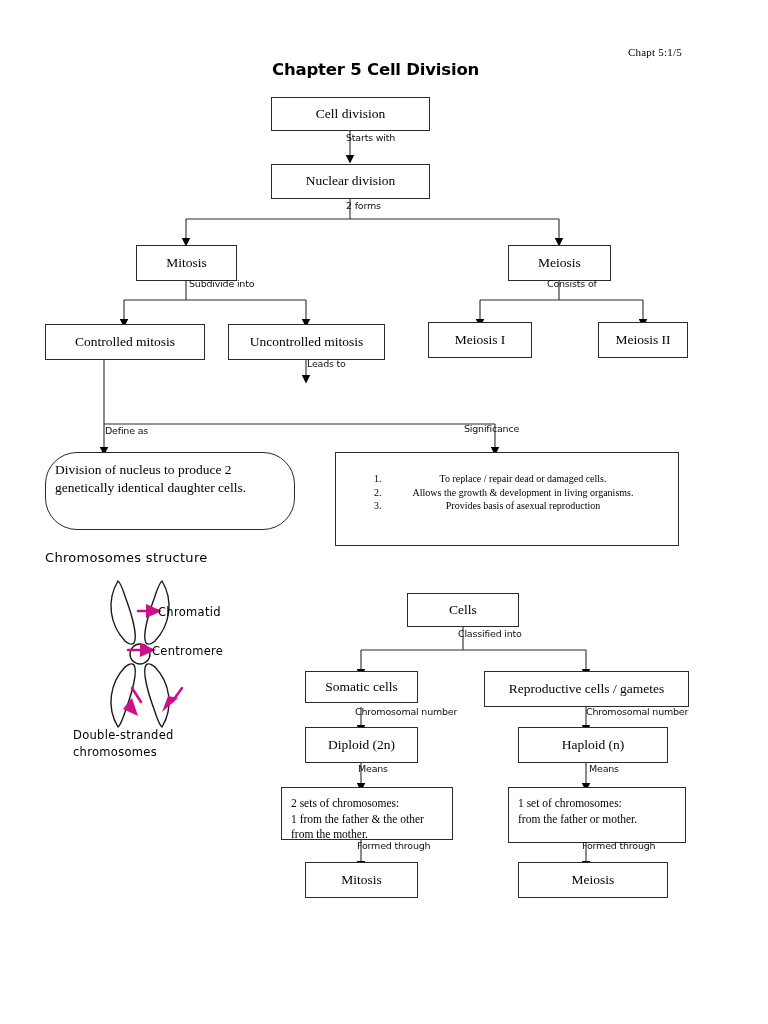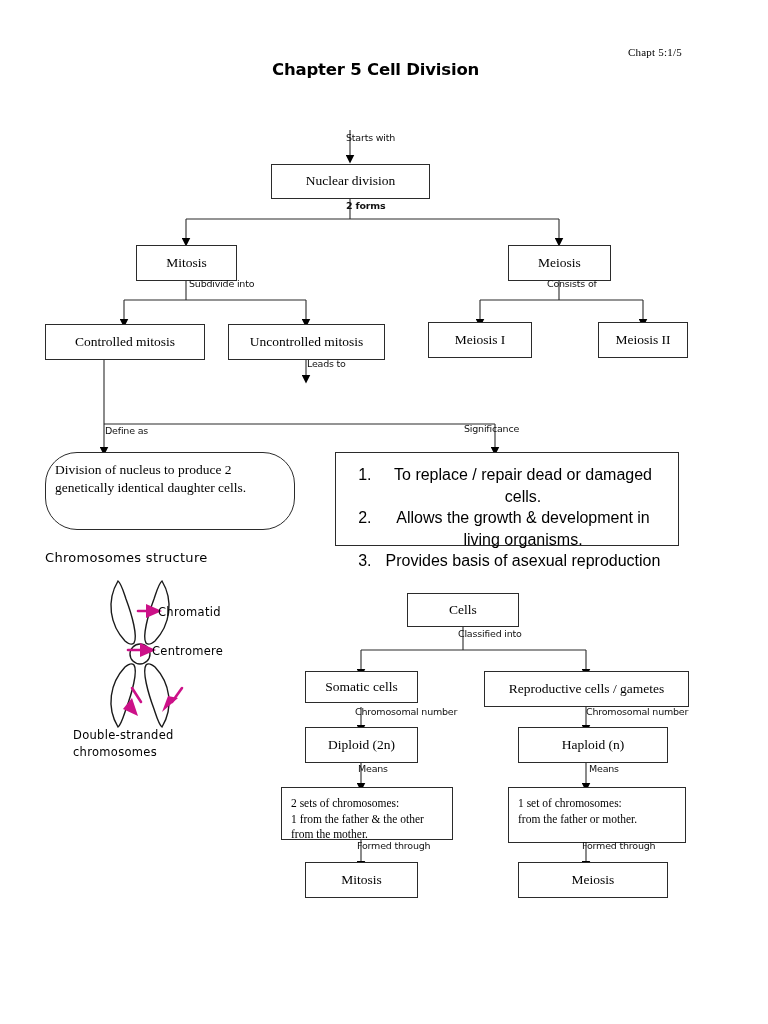--- a/index.html
+++ b/index.html
@@ -68,24 +68,24 @@
     align-items: flex-start;
     padding: 8px 9px;
     line-height: 1.35;
   }
   .box.listbox {
     display: block;
     padding: 7px 10px 7px 10px;
   }
   
   ol.sig-list {
-    margin: 4px;
+    margin: 12px;
     padding: 0 0 0 26px;
-    font-family: Liberation Sans, sans-serif;
-    font-size: 16px;
+    font-family: Liberation Serif, serif;
+    font-size: 10px;
     line-height: 1.35;
   }
   ol.sig-list li { padding-left: 6px; margin: 0; }
 
   
   .wire-label {
     position: absolute;
     font-family: "DejaVu Sans", sans-serif;
     font-size: 9.5px;
     white-space: nowrap;
@@ -162,20 +162,21 @@
 
       <path d="M361,840 L361,862" marker-end="url(#ah)"></path>
 
       <path d="M586,843 L586,862" marker-end="url(#ah)"></path>
     </g>
   </svg>
 
   <div class="page-header" style="left:628px; top:46px;">Chapt 5:1/5</div>
   <div class="page-title" style="left:272px; top:60px;">Chapter 5 Cell Division</div>
 
+  <div class="box" style="left:271px; top:97px; width:159px; height:34px;">Cell division</div>
 
   <div class="box" style="left:271px; top:164px; width:159px; height:35px;">Nuclear division</div>
 
   <div class="box" style="left:136px; top:245px; width:101px; height:36px;">Mitosis</div>
 
   <div class="box" style="left:508px; top:245px; width:103px; height:36px;">Meiosis</div>
 
   <div class="box" style="left:45px; top:324px; width:160px; height:36px;">Controlled mitosis</div>
 
   <div class="box" style="left:228px; top:324px; width:157px; height:36px;">Uncontrolled mitosis</div>
@@ -189,21 +190,21 @@
 
   <div class="box listbox" style="left:335px; top:452px; width:344px; height:94px;">
     <ol class="sig-list">
       <li>To replace / repair dead or damaged cells.</li>
       <li>Allows the growth &amp; development in living organisms.</li>
       <li>Provides basis of asexual reproduction</li>
     </ol>
   </div>
 
   <div class="wire-label" style="left:346px; top:132px;">Starts with</div>
-  <div class="wire-label" style="left:346px; top:200px;font-weight:bold;">2 forms</div>
+  <div class="wire-label" style="left:346px; top:200px;">2 forms</div>
   <div class="wire-label" style="left:189px; top:278px;">Subdivide into</div>
   <div class="wire-label" style="left:547px; top:278px;">Consists of</div>
   <div class="wire-label" style="left:307px; top:358px;">Leads to</div>
   <div class="wire-label" style="left:105px; top:425px;">Define as</div>
   <div class="wire-label" style="left:464px; top:423px;">Significance</div>
 
   <div class="chromo-title" style="left:45px; top:550px;">Chromosomes structure</div>
 
   <svg class="abs" style="left:70px; top:575px;" width="180" height="160" viewBox="0 0 180 160">
     <g stroke="#1a1a1a" stroke-width="1.4" fill="#ffffff">

